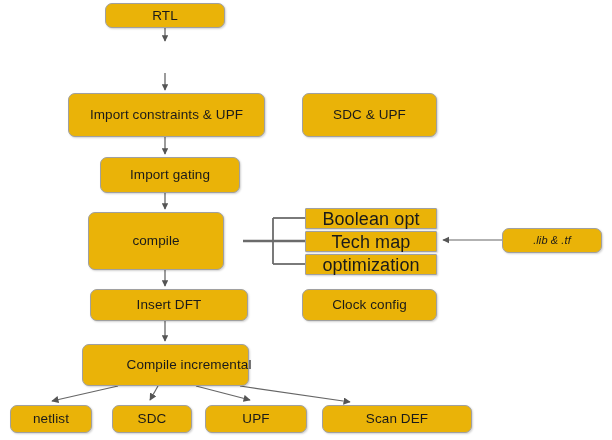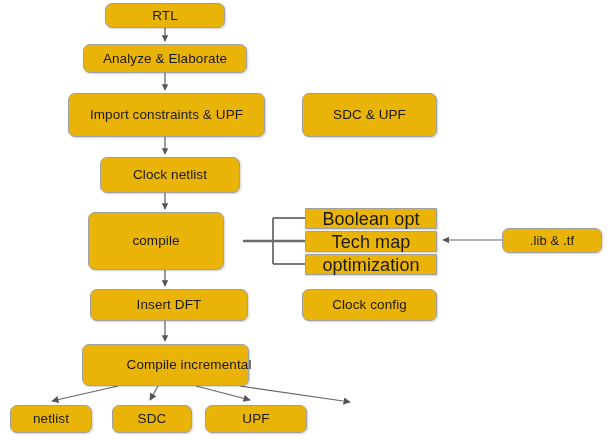--- a/index.html
+++ b/index.html
@@ -21,21 +21,21 @@
     border-radius:7px;
     display:flex;align-items:center;justify-content:center;
     color:#1a1a1a;
     font-size:13.5px;
     line-height:1;
     letter-spacing:.1px;
     white-space:nowrap;
     box-shadow:1px 1px 2px rgba(0,0,0,0.18);
   }
   .node.thin{border-radius:1px;font-size:18px;}
-  .node.small{font-size:13px;}
+  .node.small{font-size:11px;font-style:italic;}
 </style>
 </head>
 <body>
 
 <div id="canvas">
 
   <svg id="wires" viewBox="0 0 612 440">
     <defs>
       <marker id="ah" viewBox="0 0 10 10" refX="9" refY="5" markerWidth="5" markerHeight="5" orient="auto-start-reverse">
         <path d="M 0 0 L 10 5 L 0 10 z" fill="#555555"></path>
@@ -67,29 +67,29 @@
 
     <g stroke="#666666" stroke-width="1.2" fill="none">
       <path d="M 118 386 L 52 401" marker-end="url(#ah2)"></path>
       <path d="M 158 386 L 150 400" marker-end="url(#ah2)"></path>
       <path d="M 196 386 L 250 400" marker-end="url(#ah2)"></path>
       <path d="M 240 386 L 350 402" marker-end="url(#ah2)"></path>
     </g>
   </svg>
 
   <div class="node" style="left:105px;top:3px;width:120px;height:25px;">RTL</div>
-  <div class="node" style="left:83px;top:44px;width:164px;height:29px;">Analyze &amp; Elaborate</div>
   <div class="node" style="left:68px;top:93px;width:197px;height:44px;">Import constraints &amp; UPF</div>
   <div class="node" style="left:302px;top:93px;width:135px;height:44px;">SDC &amp; UPF</div>
-  <div class="node" style="left:100px;top:157px;width:140px;height:36px;">Clock netlist</div>
+  <div class="node" style="left:100px;top:157px;width:140px;height:36px;">Import gating</div>
   <div class="node" style="left:88px;top:212px;width:136px;height:58px;">compile</div>
   <div class="node thin" style="left:305px;top:208px;width:132px;height:21px;">Boolean opt</div>
   <div class="node thin" style="left:305px;top:231px;width:132px;height:21px;text-align:right;">Tech map</div>
   <div class="node thin" style="left:305px;top:254px;width:132px;height:21px;">optimization</div>
   <div class="node small" style="left:502px;top:228px;width:100px;height:25px;">.lib &amp; .tf</div>
   <div class="node" style="left:90px;top:289px;width:158px;height:32px;">Insert DFT</div>
   <div class="node" style="left:302px;top:289px;width:135px;height:32px;">Clock config</div>
   <div class="node" style="left:82px;top:344px;width:167px;height:42px;padding-left:47px;">Compile incremental</div>
   <div class="node" style="left:10px;top:405px;width:82px;height:28px;">netlist</div>
   <div class="node" style="left:112px;top:405px;width:80px;height:28px;">SDC</div>
   <div class="node" style="left:205px;top:405px;width:102px;height:28px;">UPF</div>
+  <div class="node" style="left:322px;top:405px;width:150px;height:28px;">Scan DEF</div>
 
 </div>
 
 </body></html>

